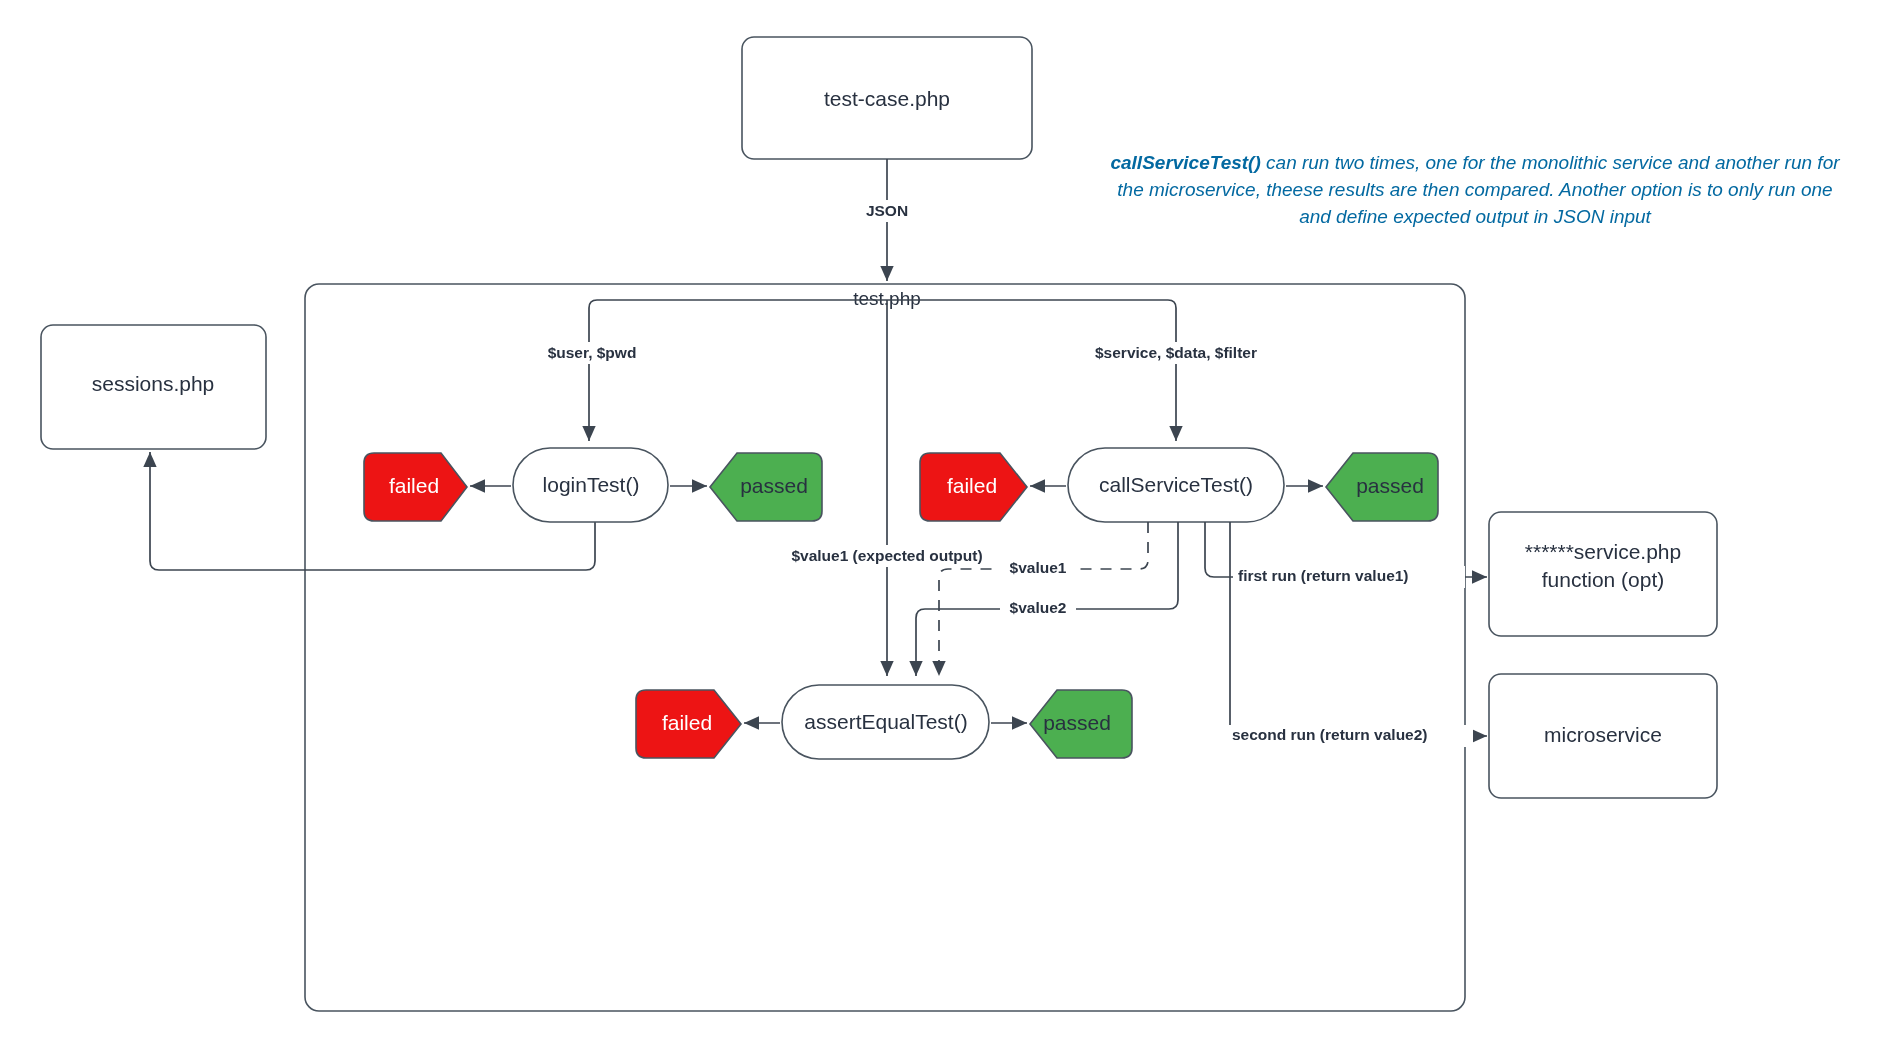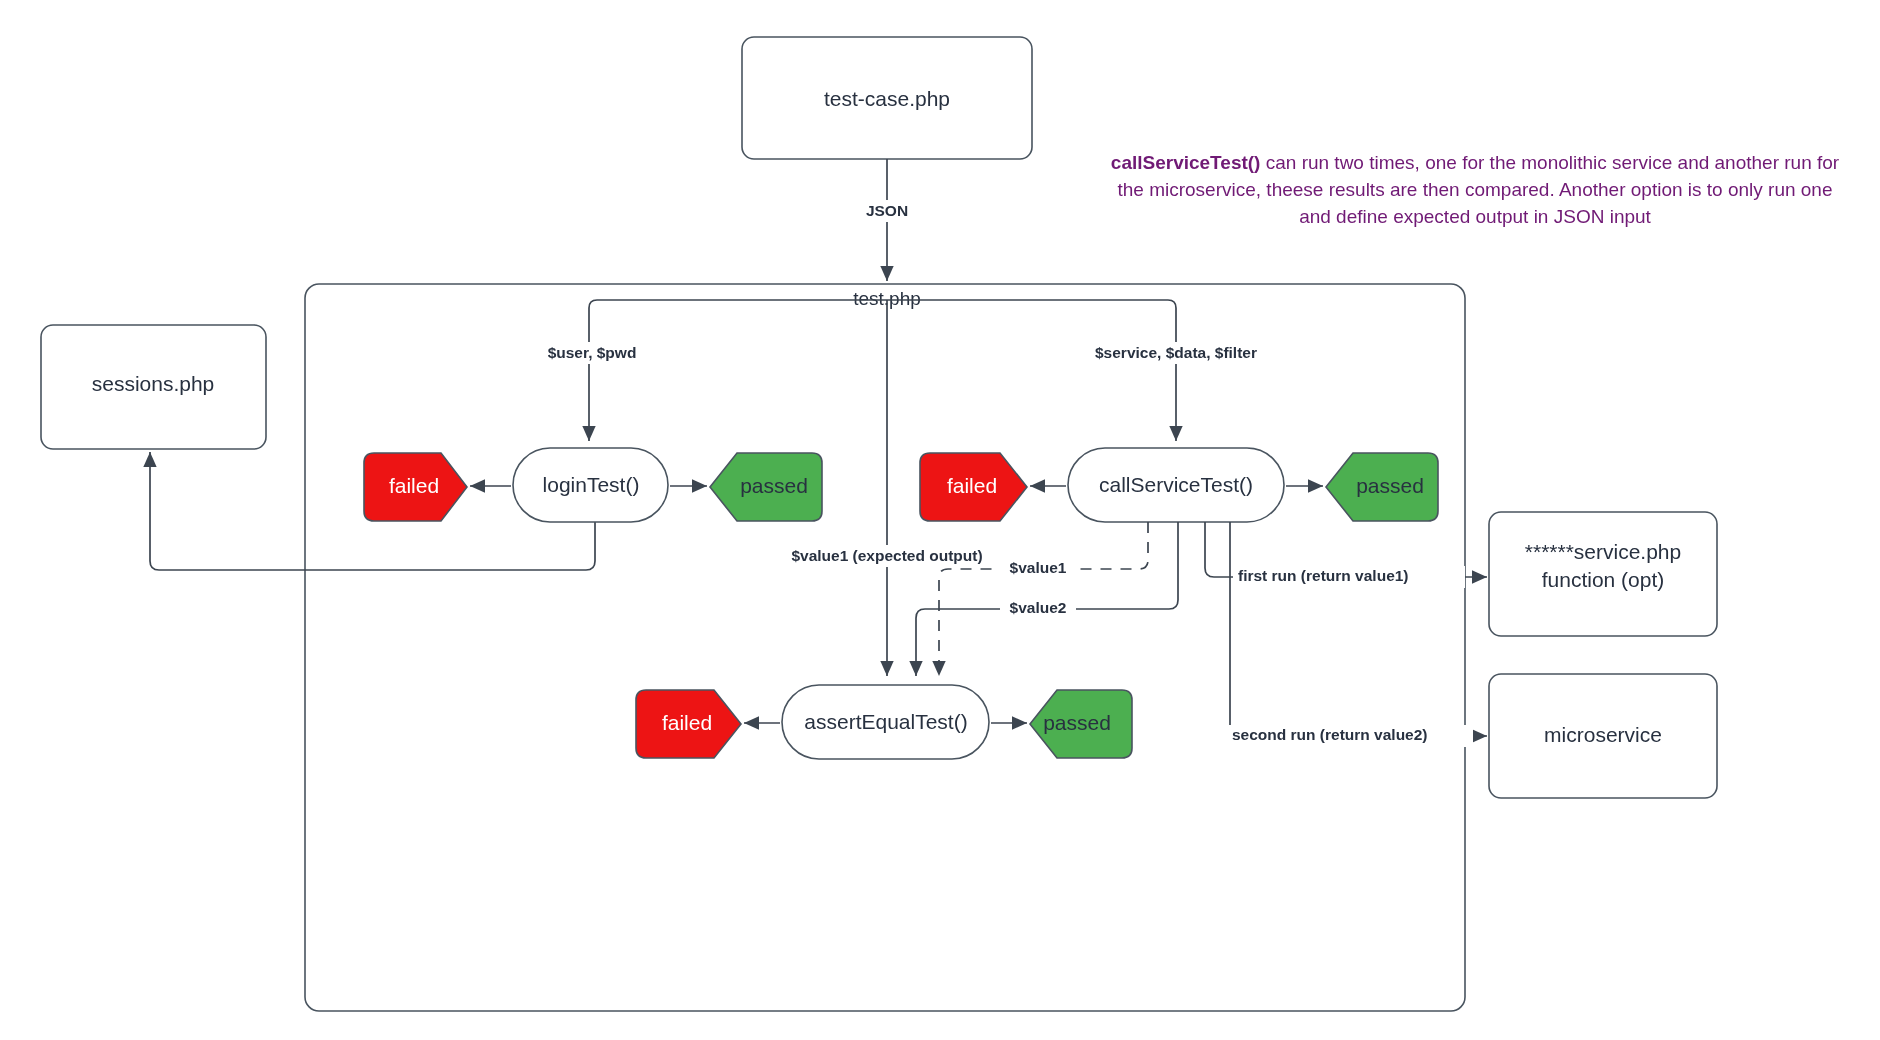--- a/index.html
+++ b/index.html
@@ -107,21 +107,22 @@
     fill: #ffffff;
   }
   .note-block {
     position: absolute;
     left: 1110px;
     top: 150px;
     width: 730px;
     text-align: center;
     font-size: 19px;
     line-height: 1.42;
-    color: #701a75;
+    color: #0369a1;
+    font-style: italic;
   }
   .note-block b {
     font-weight: bold;
   }
 </style>
 </head>
 <body>
 
 <div id="canvas">
 

